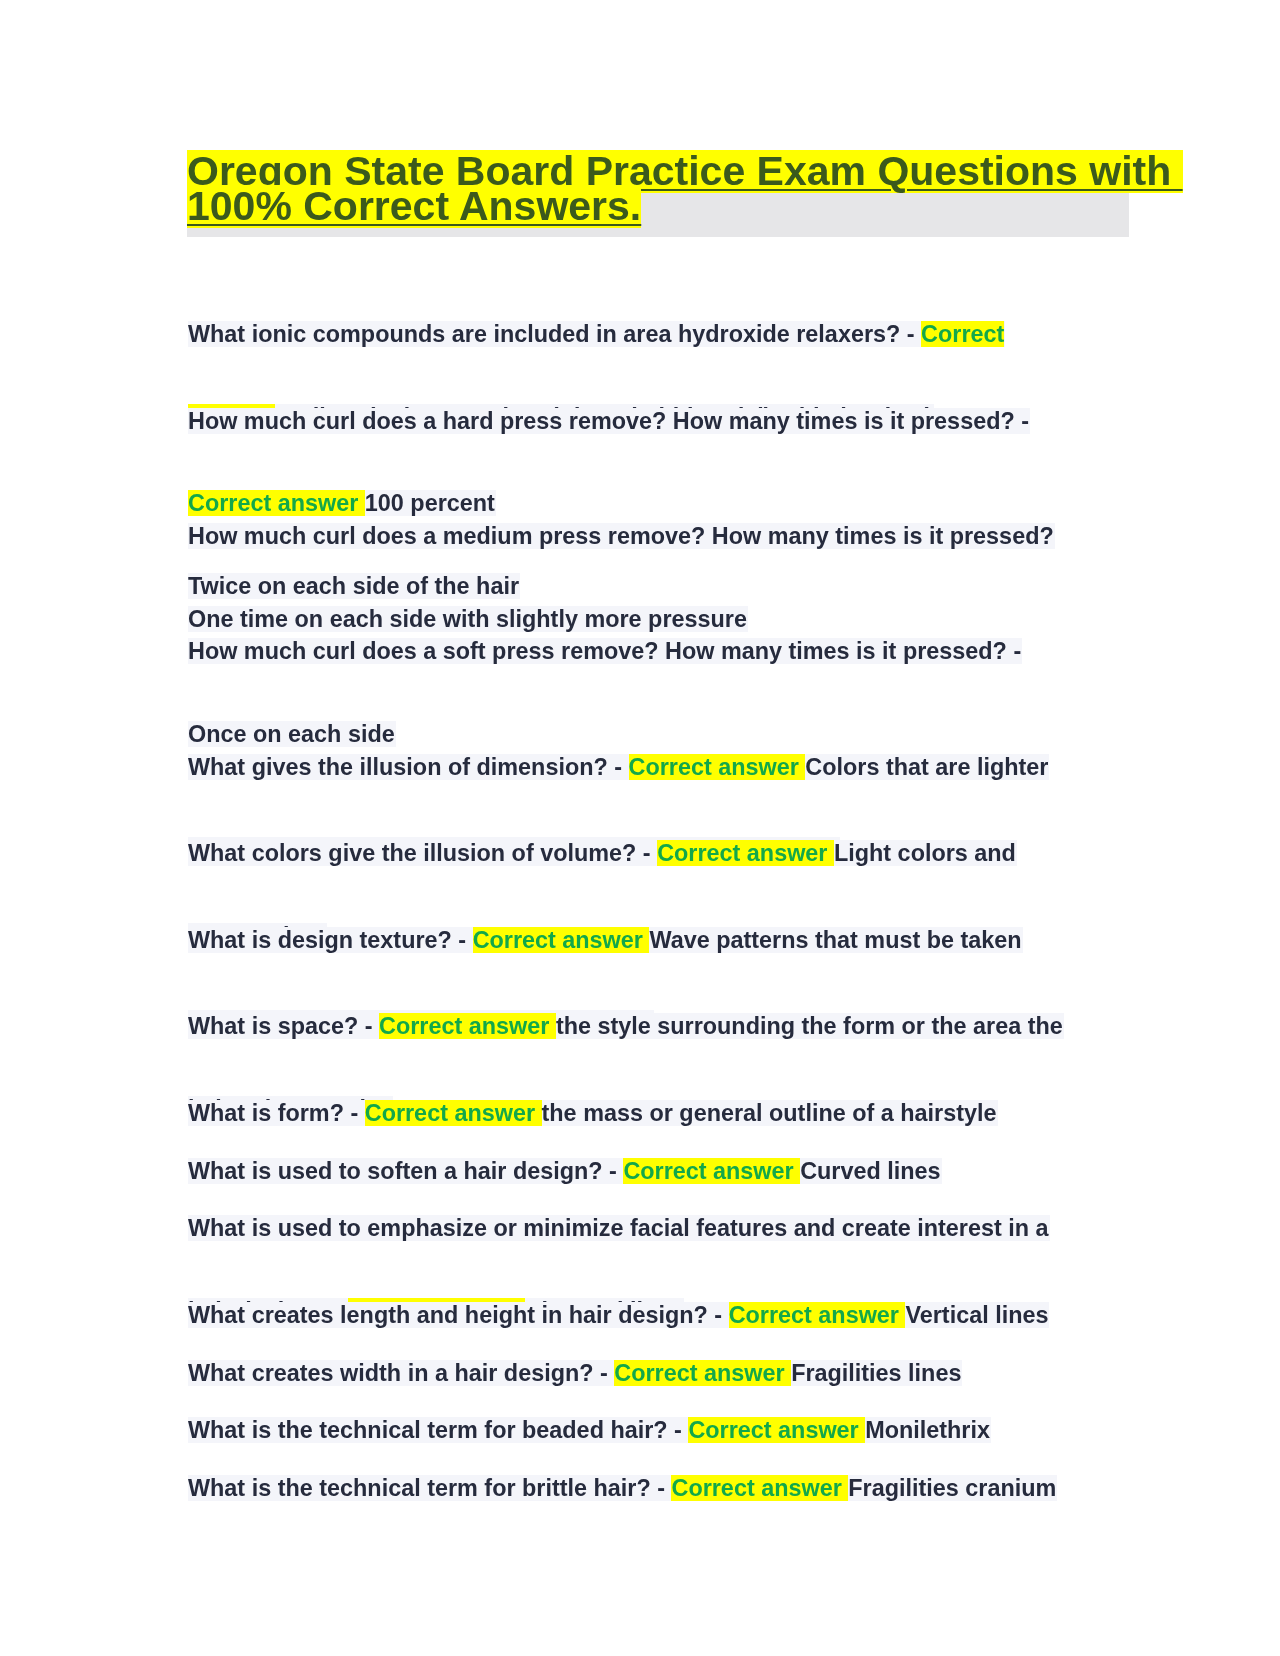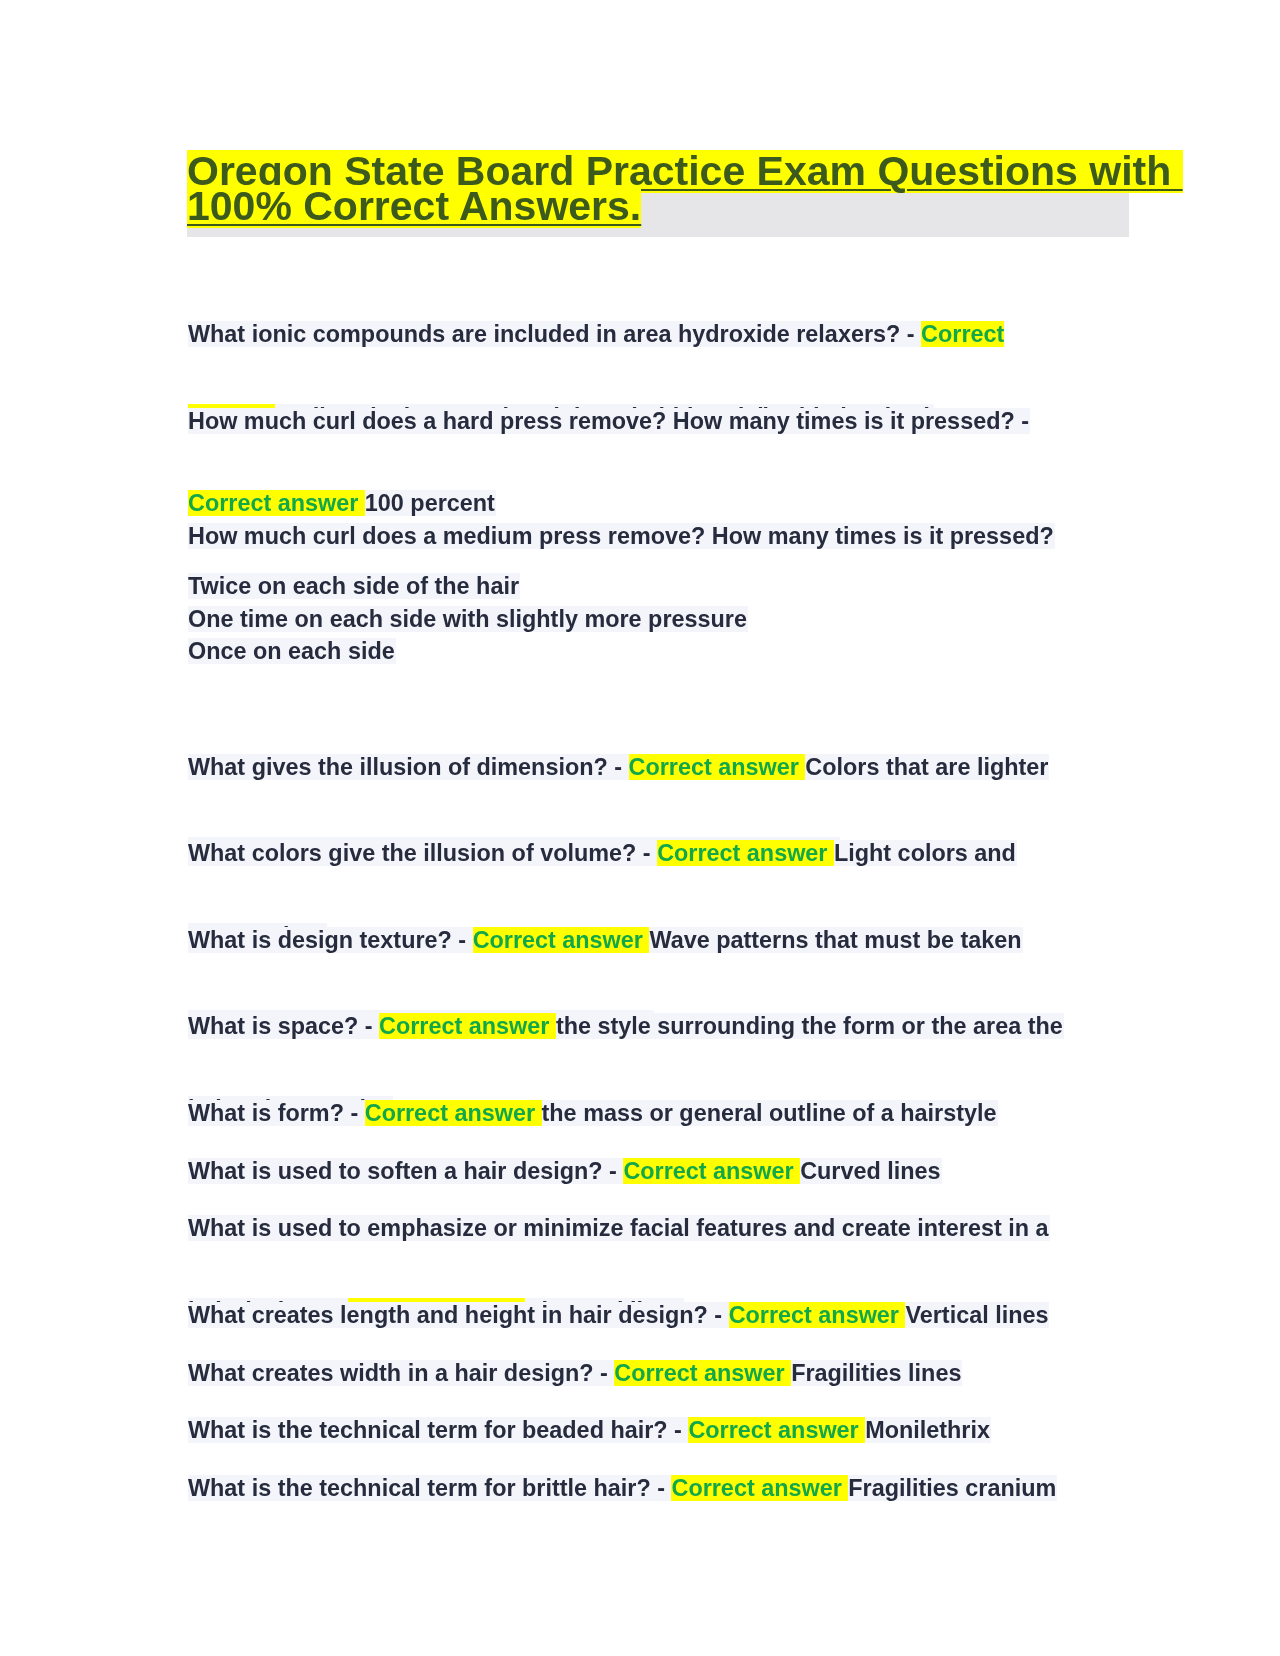--- a/index.html
+++ b/index.html
@@ -42,20 +42,21 @@
   <span class="ln"><span class="bg"><span class="ca">Correct answer</span><span class="ca"> </span><span>100 percent</span></span></span>
   <span class="ln"><span class="bg">Twice on each side of the hair</span></span>
 </div>
 
 <div class="q" style="top:467.9px;">
   <span class="ln"><span class="bg">How much curl does a medium press remove? How many times is it pressed?</span></span>
   <span class="ln"><span class="bg">One time on each side with slightly more pressure</span></span>
 </div>
 
 <div class="q" style="top:583.3px;">
+  <span class="ln"><span class="bg">How much curl does a soft press remove? How many times is it pressed? -</span></span>
   <span class="ln"><span class="bg">Once on each side</span></span>
 </div>
 
 <div class="q" style="top:698.7px;">
   <span class="ln"><span class="bg"><span>What gives the illusion of dimension? -</span> <span class="ca">Correct answer</span><span class="ca"> </span><span>Colors that are lighter</span></span></span>
   <span class="ln"><span class="bg">and warmer alternate with those that are darker and cooler</span></span>
 </div>
 
 <div class="q" style="top:785.2px;">
   <span class="ln"><span class="bg"><span>What colors give the illusion of volume? -</span> <span class="ca">Correct answer</span><span class="ca"> </span><span>Light colors and</span></span></span>

